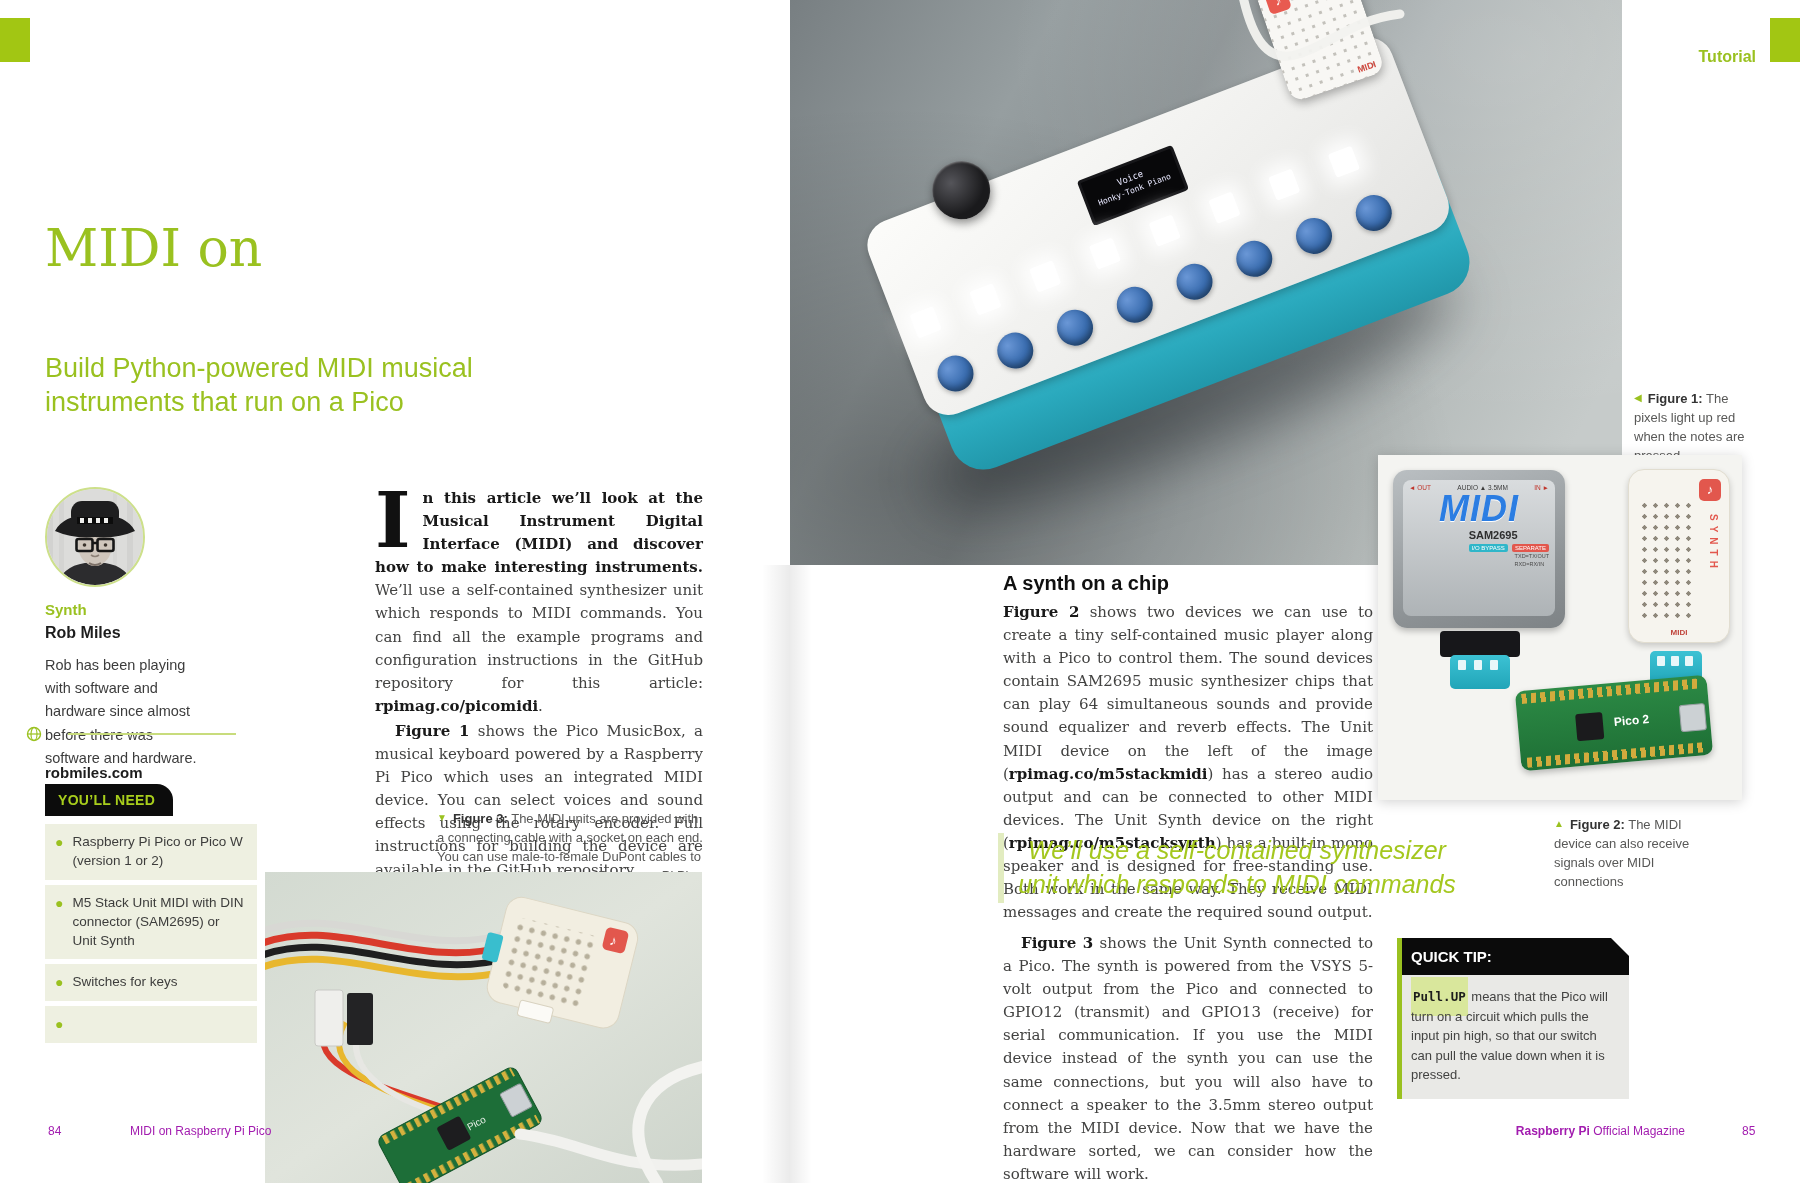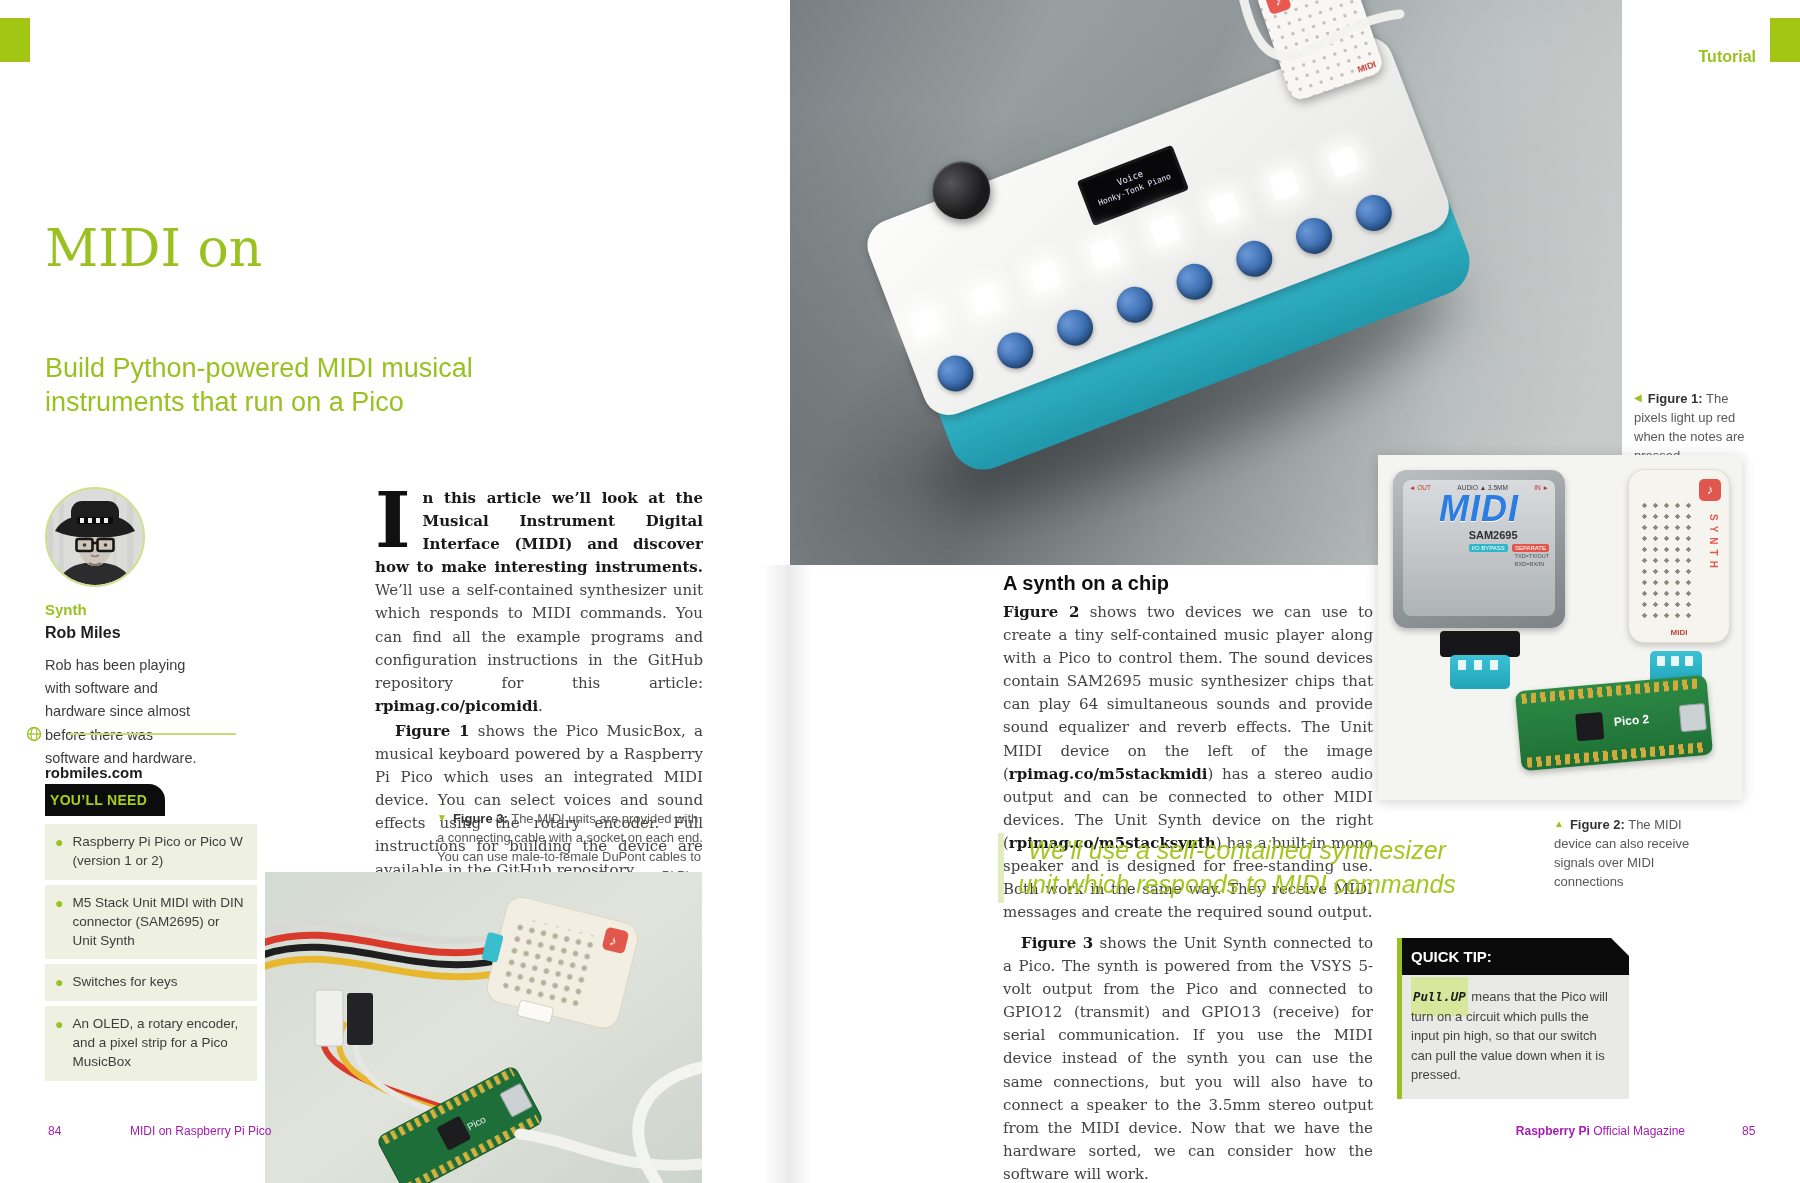--- a/index.html
+++ b/index.html
@@ -13,21 +13,21 @@
   
   .title{font-family:"DejaVu Serif",serif;font-size:52px;line-height:1.18;color:#9ac120;font-weight:500;}
   .subtitle{font-size:27px;line-height:1.25;color:#9ac120;}
   .avatar{width:96px;height:96px;border-radius:50%;overflow:hidden;border:2px solid #cde08a;background:#e4e4e2;}
   .maker-label{font-size:15px;font-weight:bold;color:#9ac120;}
   .maker-name{font-size:16px;font-weight:bold;color:#1d1d1d;margin-top:4px;}
   .maker-bio{font-size:14.5px;line-height:1.6;color:#3c3c3c;width:160px;margin-top:10px;}
   .site-rule{height:2px;background:#c8dc7c;}
   .site{font-size:15px;font-weight:bold;color:#1d1d1d;}
   .need-head{display:inline-block;background:#0c0c0c;color:#a8ce1c;font-weight:bold;font-size:14px;
-             letter-spacing:.3px;padding:8px 18px 8px 5px;border-radius:0 16px 0 0;}
+             letter-spacing:.3px;padding:8px 18px 8px 13px;border-radius:0 16px 0 0;}
   .need-list{width:212px;margin-top:8px;}
   .need-item{display:flex;gap:9px;background:#eef0e1;padding:9px 10px;margin-bottom:5px;
              font-size:13.5px;line-height:1.4;color:#3d3d3c;}
   .need-item .dot{color:#9ac120;font-size:14px;line-height:1.3;}
 
   
   .serif{font-family:"DejaVu Serif",serif;font-size:15px;line-height:1.54;color:#424241;text-align:justify;}
   .serif b{color:#191919;}
   .dropcap{float:left;font-family:"DejaVu Serif",serif;font-weight:bold;font-size:76px;line-height:.72;
            color:#111;margin:7px 12px 0 0;}
@@ -43,21 +43,21 @@
   .quote-bar{width:6px;height:70px;background:#e2ecc0;}
   .pull-quote{font-size:25px;line-height:1.35;font-style:italic;color:#a5c междуn;}
   .pull-quote{color:#a4c71e;text-align:center;}
 
   
   .tip{width:232px;}
   .tip .bar{position:absolute;left:0;top:0;width:5px;height:100%;background:#9ac120;z-index:2;}
   .tip-head{background:#0b0b0b;color:#fff;font-weight:bold;font-size:15px;padding:10px 14px;
             clip-path:polygon(0 0,calc(100% - 18px) 0,100% 18px,100% 100%,0 100%);}
   .tip-body{background:#e9e9e6;padding:12px 14px 14px;font-size:13px;line-height:1.5;color:#434342;}
-  .code{font-family:"DejaVu Sans Mono",monospace;font-weight:bold;background:#d9e79c;color:#1c1c1c;padding:12px 2px;font-size:12.5px;font-style:italic;}
+  .code{font-family:"DejaVu Sans Mono",monospace;font-weight:bold;background:#d9e79c;color:#1c1c1c;padding:12px 2px;font-size:12.5px;}
 
   .footer{font-size:12px;color:#a21caf;}
 
   
   .photo-main{left:790px;top:0;width:832px;height:565px;overflow:hidden;
       background:
         radial-gradient(ellipse at 12% 85%, rgba(0,0,0,.28), transparent 55%),
         radial-gradient(ellipse at 88% 10%, rgba(255,255,255,.20), transparent 50%),
         linear-gradient(118deg,#787f82 0%,#969ea0 24%,#878e90 40%,#a6adae 58%,#b4bab9 72%,#c6cbca 90%);}
   .dev-shadow{left:120px;top:330px;width:560px;height:120px;background:rgba(20,25,28,.45);
@@ -232,21 +232,20 @@
       <div class="need-item">
           <span class="dot">●</span>
           <span>M5 Stack Unit MIDI with DIN connector (SAM2695) or Unit Synth</span>
         </div>
       <div class="need-item">
           <span class="dot">●</span>
           <span>Switches for keys</span>
         </div>
       <div class="need-item">
           <span class="dot">●</span>
-          <span>An OLED, a rotary encoder, and a pixel strip for a Pico MusicBox</span>
         </div>
     </div>
   </div>
 
   <div class="abs serif" style="left:375px;top:487px;width:328px;">
     <span class="dropcap">I</span><b>n this article we’ll look at the Musical Instrument Digital Interface (MIDI) and discover how to make interesting instruments.</b><span> We’ll use a self-contained synthesizer unit which responds to MIDI commands. You can find all the example programs and configuration instructions in the GitHub repository for this article: </span><b>rpimag.co/picomidi</b><span>.</span>
     <div class="indent"><b>Figure 1</b><span> shows the Pico MusicBox, a musical keyboard powered by a Raspberry Pi Pico which uses an integrated MIDI device. You can select voices and sound effects using the rotary encoder. Full instructions for building the device are available in the GitHub repository.</span></div>
   </div>
 
   <div class="abs cap" style="left:437px;top:810px;width:266px;">

